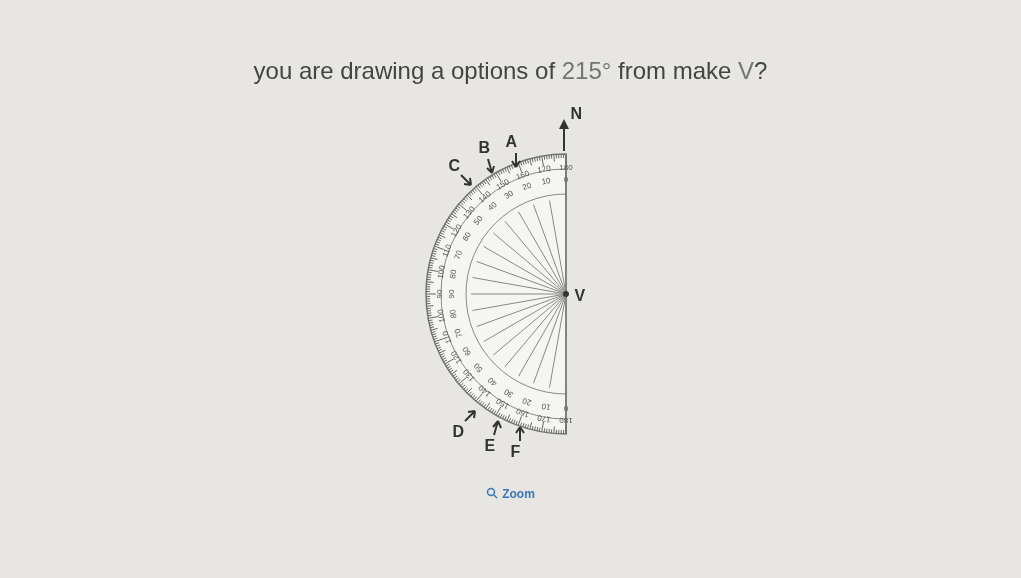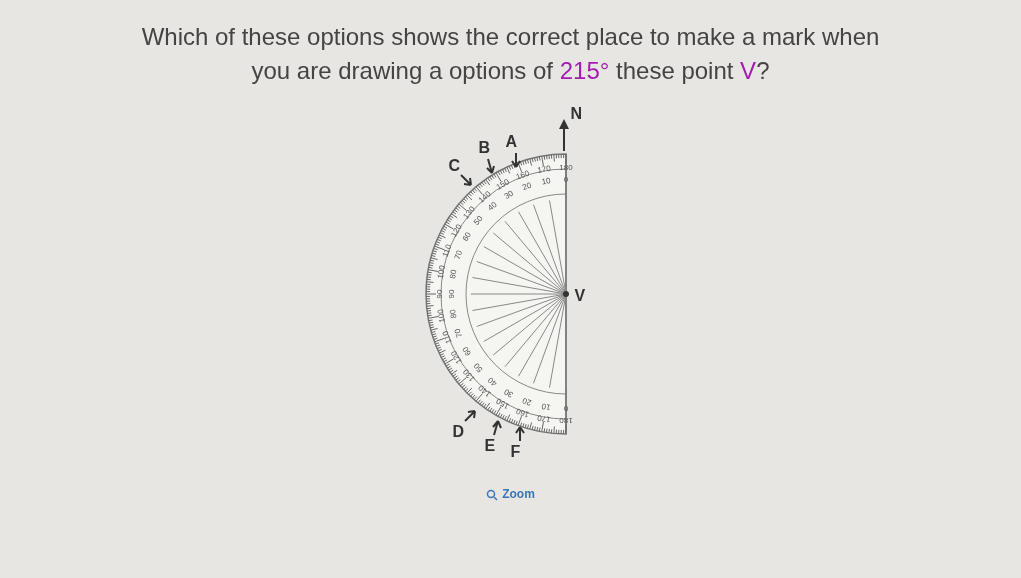--- a/index.html
+++ b/index.html
@@ -14,21 +14,21 @@
     padding-top: 20px;
     overflow: hidden;
   }
   .question {
     text-align: center;
     color: #444;
     font-size: 24px;
     line-height: 1.4;
     max-width: 900px;
   }
-  .bearing-value { font-weight: normal; color: #a21caf; }
+  .bearing-value { font-weight: normal; color: #737373; }
   .diagram-wrap {
     position: relative;
     width: 240px;
     height: 370px;
     margin-top: 22px;
   }
   .label {
     position: absolute;
     font-weight: bold;
     font-size: 16px;
@@ -48,31 +48,31 @@
     border-right: 5px solid transparent;
     border-bottom: 10px solid #333;
   }
   .north-arrow .stem { width: 2px; height: 22px; background: #333; }
   .zoom-bar {
     margin-top: 8px;
     color: #3a78b5;
     font-size: 12px;
     font-weight: bold;
     display: flex;
-    align-items: flex-end;
+    align-items: flex-start;
     gap: 4px;
   }
   svg.protractor { position: absolute; left: 0; top: 30px; }
 </style>
 </head>
 <body>
 
 <div class="question">
-  <span>Which of these options shows the correct place to make a mark when</span><br>
-  <span>you are drawing a options of </span><span class="bearing-value">215°</span><span> these point </span><span class="bearing-value">V</span><span>?</span>
+  <br>
+  <span>you are drawing a options of </span><span class="bearing-value">215°</span><span> from make </span><span class="bearing-value">V</span><span>?</span>
 </div>
 
 <div class="diagram-wrap">
 
   <div class="north-arrow">
     <div class="head"></div>
     <div class="stem"></div>
   </div>
   <div class="label" style="left:180px; top:-4px;">N</div>
 

